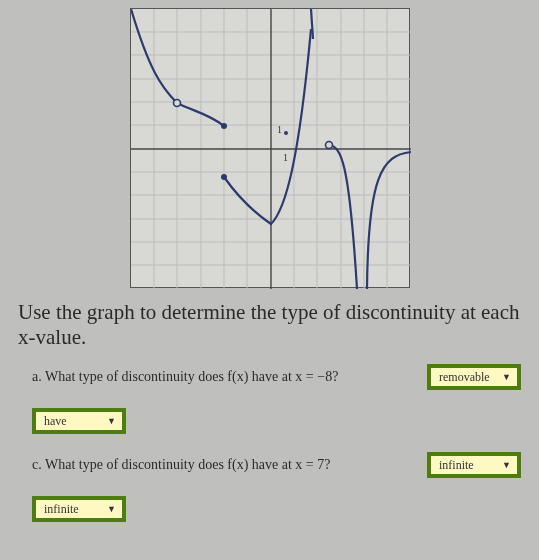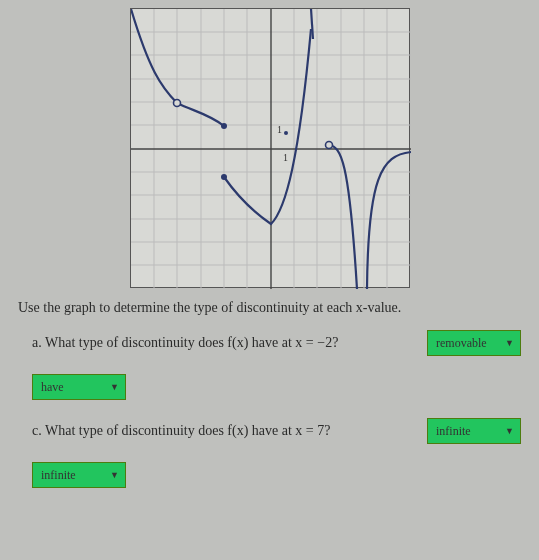--- a/index.html
+++ b/index.html
@@ -20,40 +20,40 @@
     background: #d8d9d5;
     border: 1px solid #555;
   }
   .grid line { stroke: #bbb; stroke-width: 1; }
   .axis line { stroke: #444; stroke-width: 1.4; }
   .curve { stroke: #2c3a6d; stroke-width: 2.2; fill: none; }
   .point { fill: #2c3a6d; }
   .hollow { fill: #d8d9d5; stroke: #2c3a6d; stroke-width: 1.6; }
   .glyph { font-size: 10px; fill: #333; }
   .instruction {
-    font-size: 14px;
+    font-size: 21px;
     margin: 10px 0 14px 4px;
   }
   .question-row {
     display: flex;
     align-items: center;
     justify-content: space-between;
     margin: 0 4px 18px 18px;
     font-size: 14px;
   }
   .qtext {
     flex: 1;
     padding-right: 6px;
   }
   .qtext .fx { }
   .dropdown {
     width: 94px;
     height: 26px;
-    background: #22c55e;
-    border: 1px solid #4d7c0f;
+    background: #fef9c3;
+    border: 4px solid #4d7c0f;
     display: flex;
     align-items: center;
     justify-content: space-between;
     padding: 0 6px 0 8px;
     font-size: 12px;
     color: #333;
     cursor: pointer;
   }
   .dropdown .caret {
     font-size: 9px;
@@ -110,21 +110,21 @@
     <circle class="hollow" cx="198" cy="136" r="3.5"></circle>
     <circle class="point" cx="155" cy="124" r="2"></circle>
   </svg>
 </div>
 
 <p class="instruction">Use the graph to determine the type of discontinuity at each x-value.</p>
 
 <div class="question-row">
   <div class="qtext">
     <span>a.</span>
-    <span>What type of discontinuity does </span><span class="fx">f(x)</span><span> have at </span><span class="fx">x = −2?</span>
+    <span>What type of discontinuity does </span><span class="fx">f(x)</span><span> have at </span><span class="fx">x = −8?</span>
   </div>
   <div class="dropdown">
     <span>removable</span>
     <span class="caret">▼</span>
   </div>
 </div>
 
 <div class="question-row">
   <div class="dropdown">
     <span>have</span>

